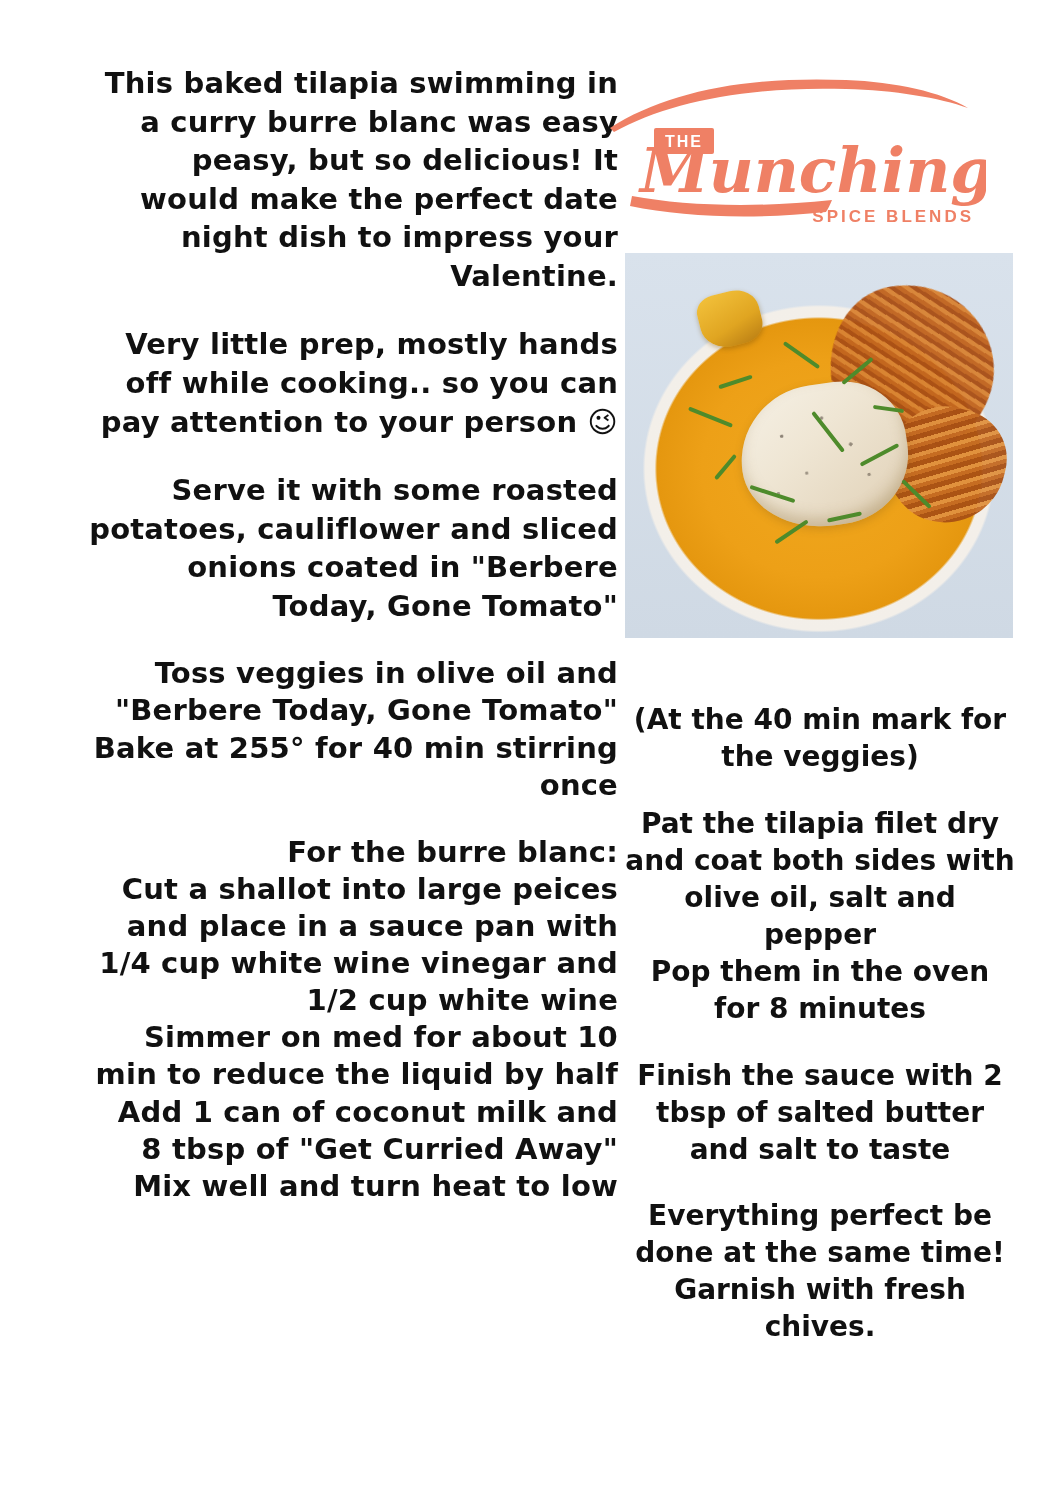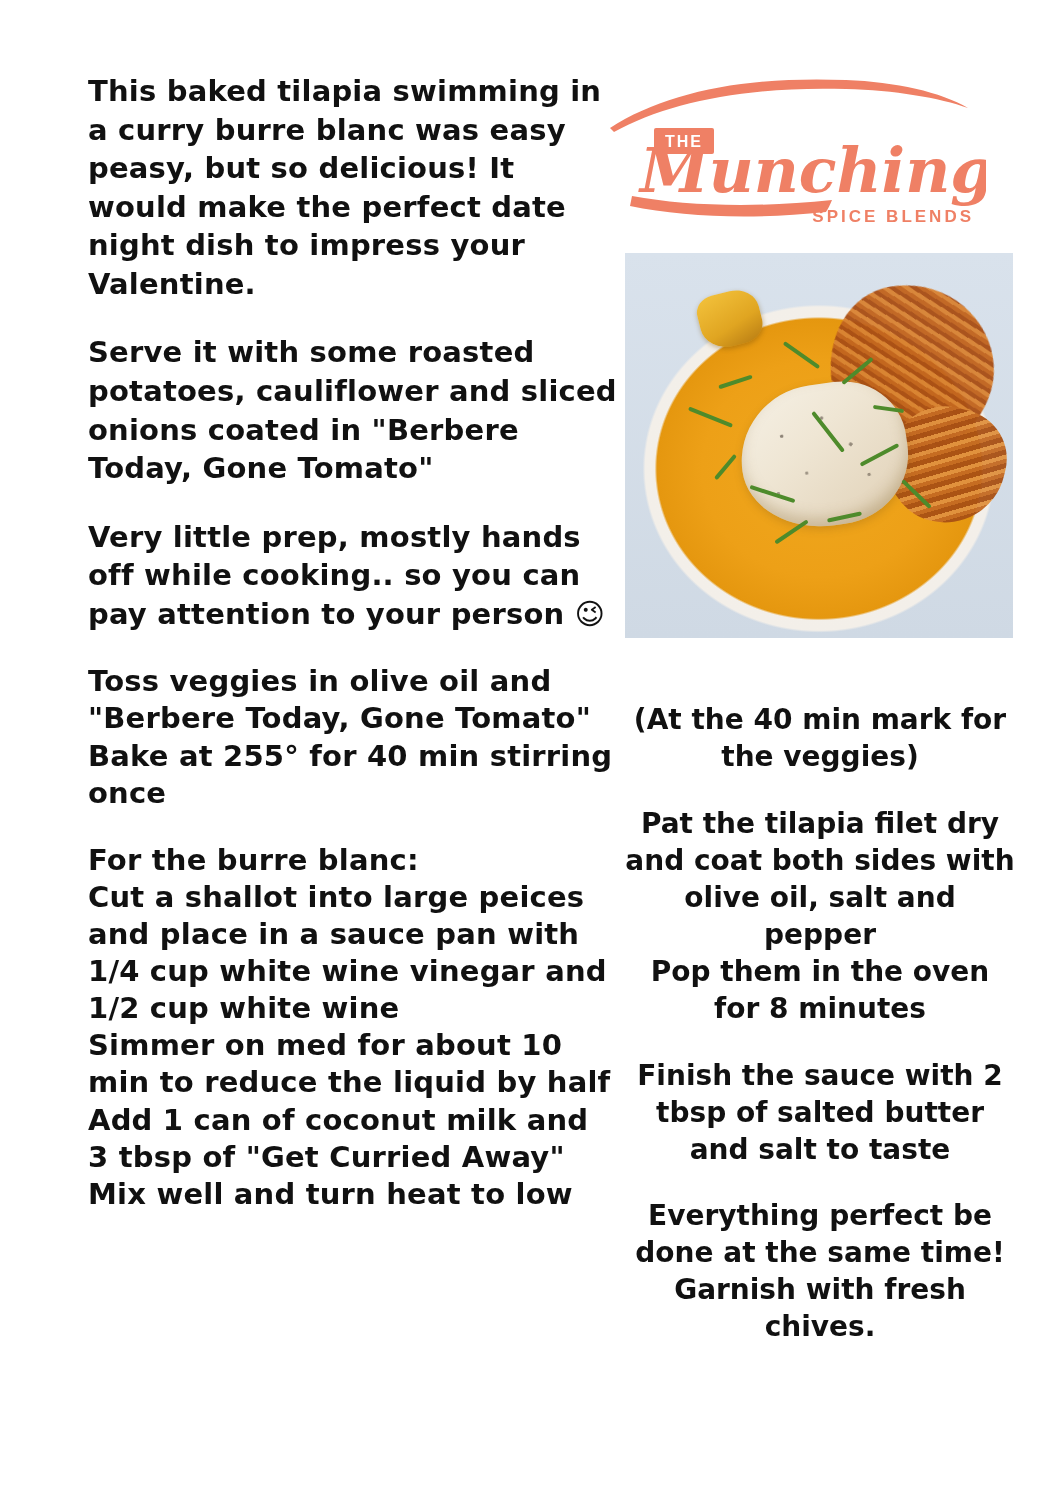--- a/index.html
+++ b/index.html
@@ -18,23 +18,23 @@
 
   .page {
     position: absolute;
     inset: 0;
   }
 
   
   .left-col {
     position: absolute;
     left: 88px;
-    top: 72px;
+    top: 64px;
     width: 530px;
-    text-align: left;
+    text-align: right;
   }
   .para {
     font-weight: 700;
     font-size: 29px;
     line-height: 1.33;
     letter-spacing: 0.2px;
     margin: 0 0 30px 0;
     color: #111111;
   }
   .para:last-child { margin-bottom: 0; }
@@ -157,29 +157,29 @@
     height: 4px;
   }
 </style>
 </head>
 <body>
 
 <div class="page">
 
   <div class="left-col">
     <p class="para">This baked tilapia swimming in a curry burre blanc was easy peasy, but so delicious! It would make the perfect date night dish to impress your Valentine.</p>
+    <p class="para">Very little prep, mostly hands off while cooking.. so you can pay attention to your person 😉</p>
     <p class="para">Serve it with some roasted potatoes,  cauliflower and sliced onions coated in "Berbere Today, Gone Tomato"</p>
-    <p class="para">Very little prep, mostly hands off while cooking.. so you can pay attention to your person 😉</p>
     <p class="para tight" style="white-space: pre-line;">Toss veggies in olive oil and "Berbere Today, Gone Tomato"
 Bake at 255° for 40 min stirring once</p>
     <p class="para tight" style="white-space: pre-line;">For the burre blanc:
 Cut a shallot into large peices and place in a sauce pan with
 1/4 cup white wine vinegar and 1/2 cup white wine
 Simmer on med for about 10 min to reduce the liquid by half
-Add 1 can of coconut milk and 3 tbsp of "Get Curried Away"
+Add 1 can of coconut milk and 8 tbsp of "Get Curried Away"
 Mix well and turn heat to low</p>
   </div>
 
   <div class="logo-wrap">
     <svg class="logo-svg" viewBox="0 0 390 165" xmlns="http://www.w3.org/2000/svg" aria-hidden="true">
       <g fill="#ef8065">
 
         <path d="M14 58 C70 22, 150 6, 250 10 C300 12, 345 22, 372 38 C344 28, 298 20, 250 19 C152 16, 72 32, 18 62 Z"></path>
 
         <rect x="58" y="58" width="60" height="26" rx="2"></rect>

